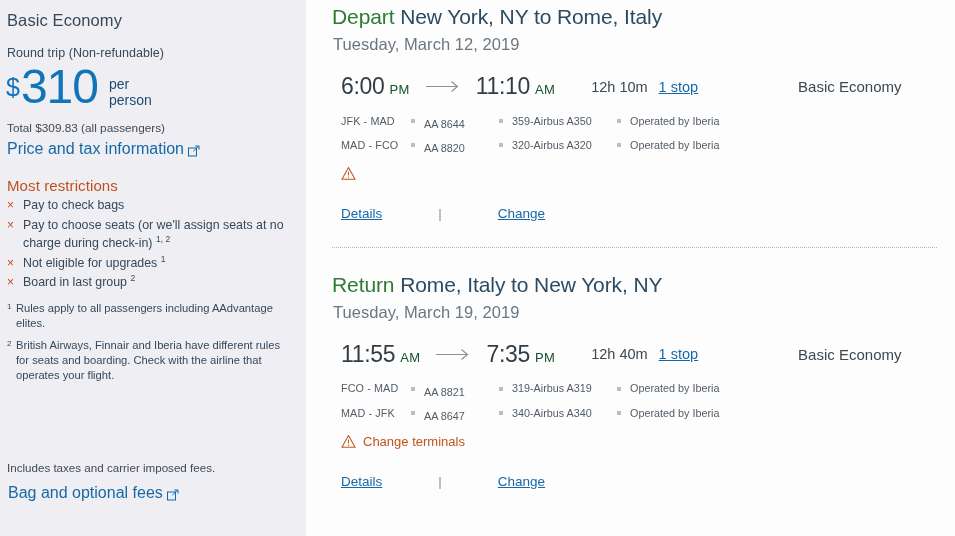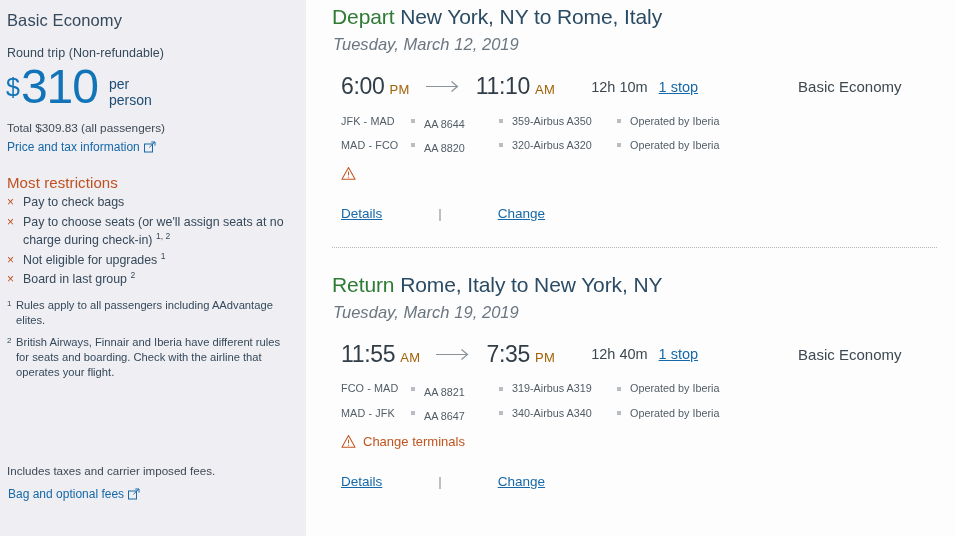--- a/index.html
+++ b/index.html
@@ -39,21 +39,21 @@
     font-weight: 300; letter-spacing: -1px; margin-left: 1px;
   }
   .per-person {
     font-size: 14px; color: #1d4d72; line-height: 1.12;
     margin: 14px 0 0 11px; font-weight: 400;
   }
   .total-line {
     font-size: 11.8px; color: #3f4a55; margin: 10px 0 0 1px;
   }
   .side-link {
-    font-size: 12px; color: #1668a8; margin: 5px 0 0 1px;
+    font-size: 16px; color: #1668a8; margin: 5px 0 0 1px;
     display: inline-flex; align-items: center; gap: 4px;
     cursor: pointer; text-decoration: none;
   }
   .ext-icon { display: inline-block; width: 12px; height: 12px; }
 
   .restrict-head {
     font-size: 15px; color: #c0511f; margin: 19px 0 2px 1px;
     letter-spacing: .1px;
   }
   .restrict-list { list-style: none; margin: 0 0 0 1px; }
@@ -86,28 +86,28 @@
     padding: 5px 0 0 24px; position: relative;
   }
   .leg { position: relative; }
   .leg-title {
     font-size: 21px; font-weight: 400; color: #2a4b63;
     letter-spacing: -.1px; margin: 0 0 0 2px;
   }
   .leg-title .dir { color: #2d7b34; }
   .leg-date {
     font-size: 16.5px; color: #6b7680; font-weight: 400;
-    margin: 6px 0 0 3px; letter-spacing: .05px; font-style: italic;
+    margin: 6px 0 0 3px; letter-spacing: .05px;
   }
 
   .times-row {
     display: flex; align-items: baseline; margin: 19px 0 0 11px;
   }
   .t-time { font-size: 23px; color: #313d47; font-weight: 400; letter-spacing: -.3px; }
-  .t-ampm { font-size: 13px; color: #a16207; margin-left: 5px; letter-spacing: .3px; }
+  .t-ampm { font-size: 13px; color: #14532d; margin-left: 5px; letter-spacing: .3px; }
   .arrow-cell {
     width: 62px; display: flex; justify-content: center; align-items: center;
     align-self: center; margin: 0 2px;
   }
   .arrow-svg { width: 34px; height: 13px; }
   .dur {
     font-size: 14.5px; color: #3d4850; margin-left: 36px;
     align-self: center; white-space: nowrap;
   }
   .stops-link {

